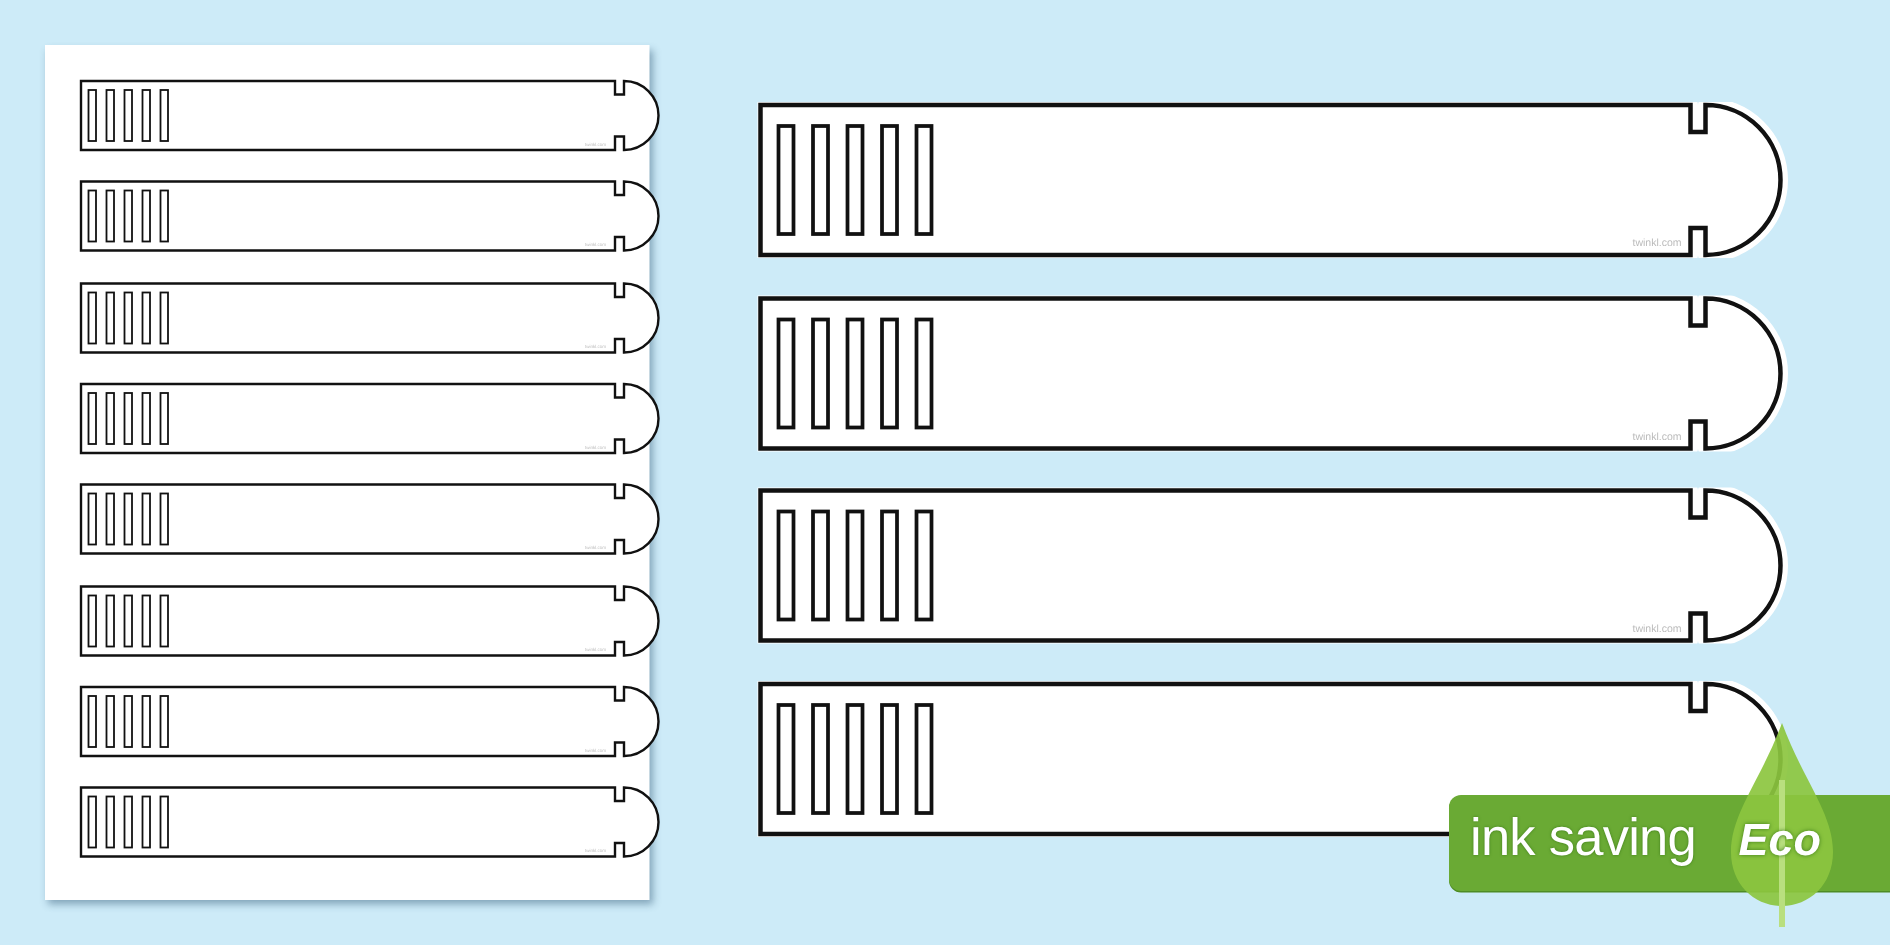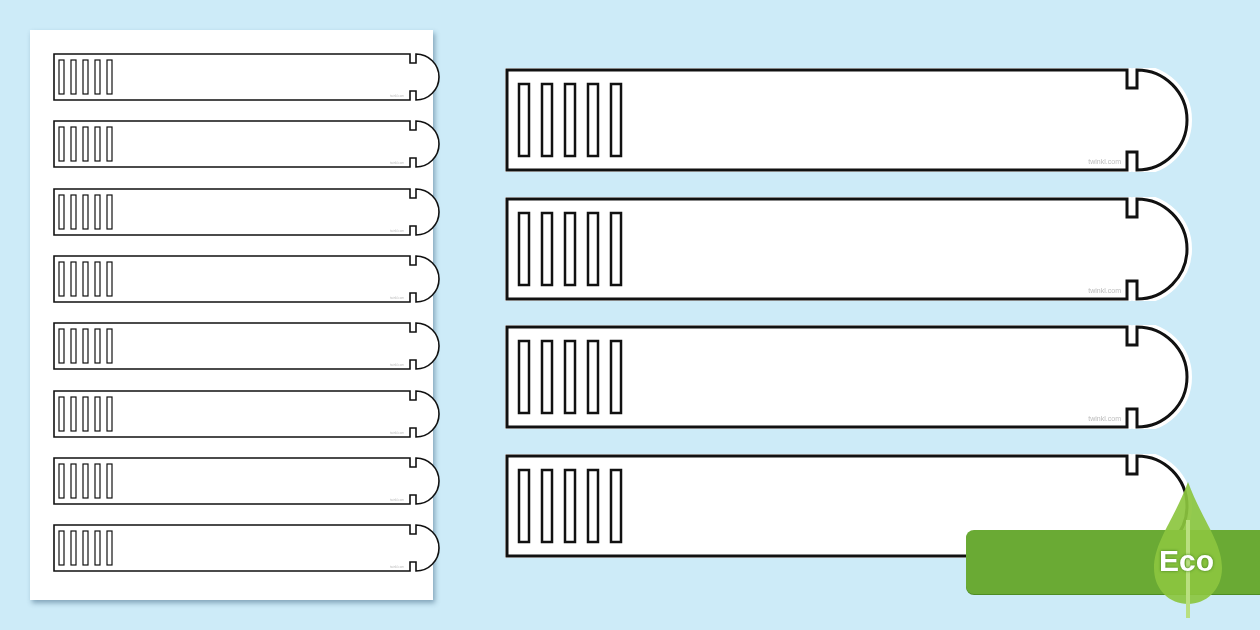--- a/index.html
+++ b/index.html
@@ -4,21 +4,21 @@
 <style>
   html,body{margin:0;padding:0;}
   body{width:1260px;height:630px;background:#cdebf8;position:relative;overflow:hidden;font-family:"Liberation Sans",sans-serif;}
   .sheet{position:absolute;left:30px;top:30px;width:403px;height:570px;background:#fff;box-shadow:2px 3px 5px rgba(40,80,110,0.45);}
   .small-strip{position:absolute;left:22px;width:392px;height:50px;}
   .big-strip{position:absolute;left:505px;width:692px;height:104px;}
   .eco{position:absolute;left:966px;top:530px;width:294px;height:66px;}
   .eco-bar{position:absolute;left:0;top:0;width:294px;height:64px;background:#6aaa34;border-radius:8px 0 0 8px;box-shadow:0 1px 0 #4e8c24;}
   .eco-text{position:absolute;left:14px;top:9px;font-size:35px;color:#fff;font-family:"Liberation Sans",sans-serif;letter-spacing:-0.5px;text-shadow:0 0 2px #3d7a1a;}
   .leaf{position:absolute;left:1150px;top:480px;width:76px;height:140px;}
-  .eco-word{position:absolute;left:1159px;top:544px;font-size:30px;font-weight:bold;color:#fff;text-shadow:0 0 3px #3d7a1a;}
+  .eco-word{position:absolute;left:1159px;top:544px;font-size:30px;font-weight:bold;color:#fff;text-shadow:0 0 3px #3d7a1a;font-style:italic;}
 </style>
 </head>
 <body>
 
 <div class="sheet">
   <div id="sheet-strips">
       <div class="small-strip" style="top: 22px;"><svg width="392" height="50" viewBox="0 0 392 50" xmlns="http://www.w3.org/2000/svg">
           <path d="M2 2 H358 V11 H364 V2 A23 23 0 0 1 364 48 V39 H358 V48 H2 Z" fill="#fff" stroke="#111" stroke-width="1.6"></path>
           <rect x="7" y="8" width="5" height="34" fill="#fff" stroke="#111" stroke-width="1.2"></rect>
           <rect x="19" y="8" width="5" height="34" fill="#fff" stroke="#111" stroke-width="1.2"></rect>
@@ -131,18 +131,19 @@
         <rect x="37" y="16" width="10" height="72" fill="#fff" stroke="#111" stroke-width="2.5"></rect>
         <rect x="60" y="16" width="10" height="72" fill="#fff" stroke="#111" stroke-width="2.5"></rect>
         <rect x="83" y="16" width="10" height="72" fill="#fff" stroke="#111" stroke-width="2.5"></rect>
         <rect x="106" y="16" width="10" height="72" fill="#fff" stroke="#111" stroke-width="2.5"></rect>
         <text x="616" y="96" font-size="7" fill="#bbb" text-anchor="end" font-family="Liberation Sans, sans-serif">twinkl.com</text>
       </svg></div>
   </div>
 
 <div class="eco">
   <div class="eco-bar"></div>
+  <span class="eco-text">ink saving</span>
 </div>
 <svg class="leaf" viewBox="0 0 76 140">
   <path d="M38 2 C52 40 72 62 72 88 C72 110 56 124 38 124 C20 124 4 110 4 88 C4 62 24 40 38 2 Z" fill="#8cc63f" opacity="0.92"></path>
   <line x1="38" y1="40" x2="38" y2="138" stroke="#b9df7f" stroke-width="4"></line>
 </svg>
 <span class="eco-word">Eco</span>
 
 </body></html>

